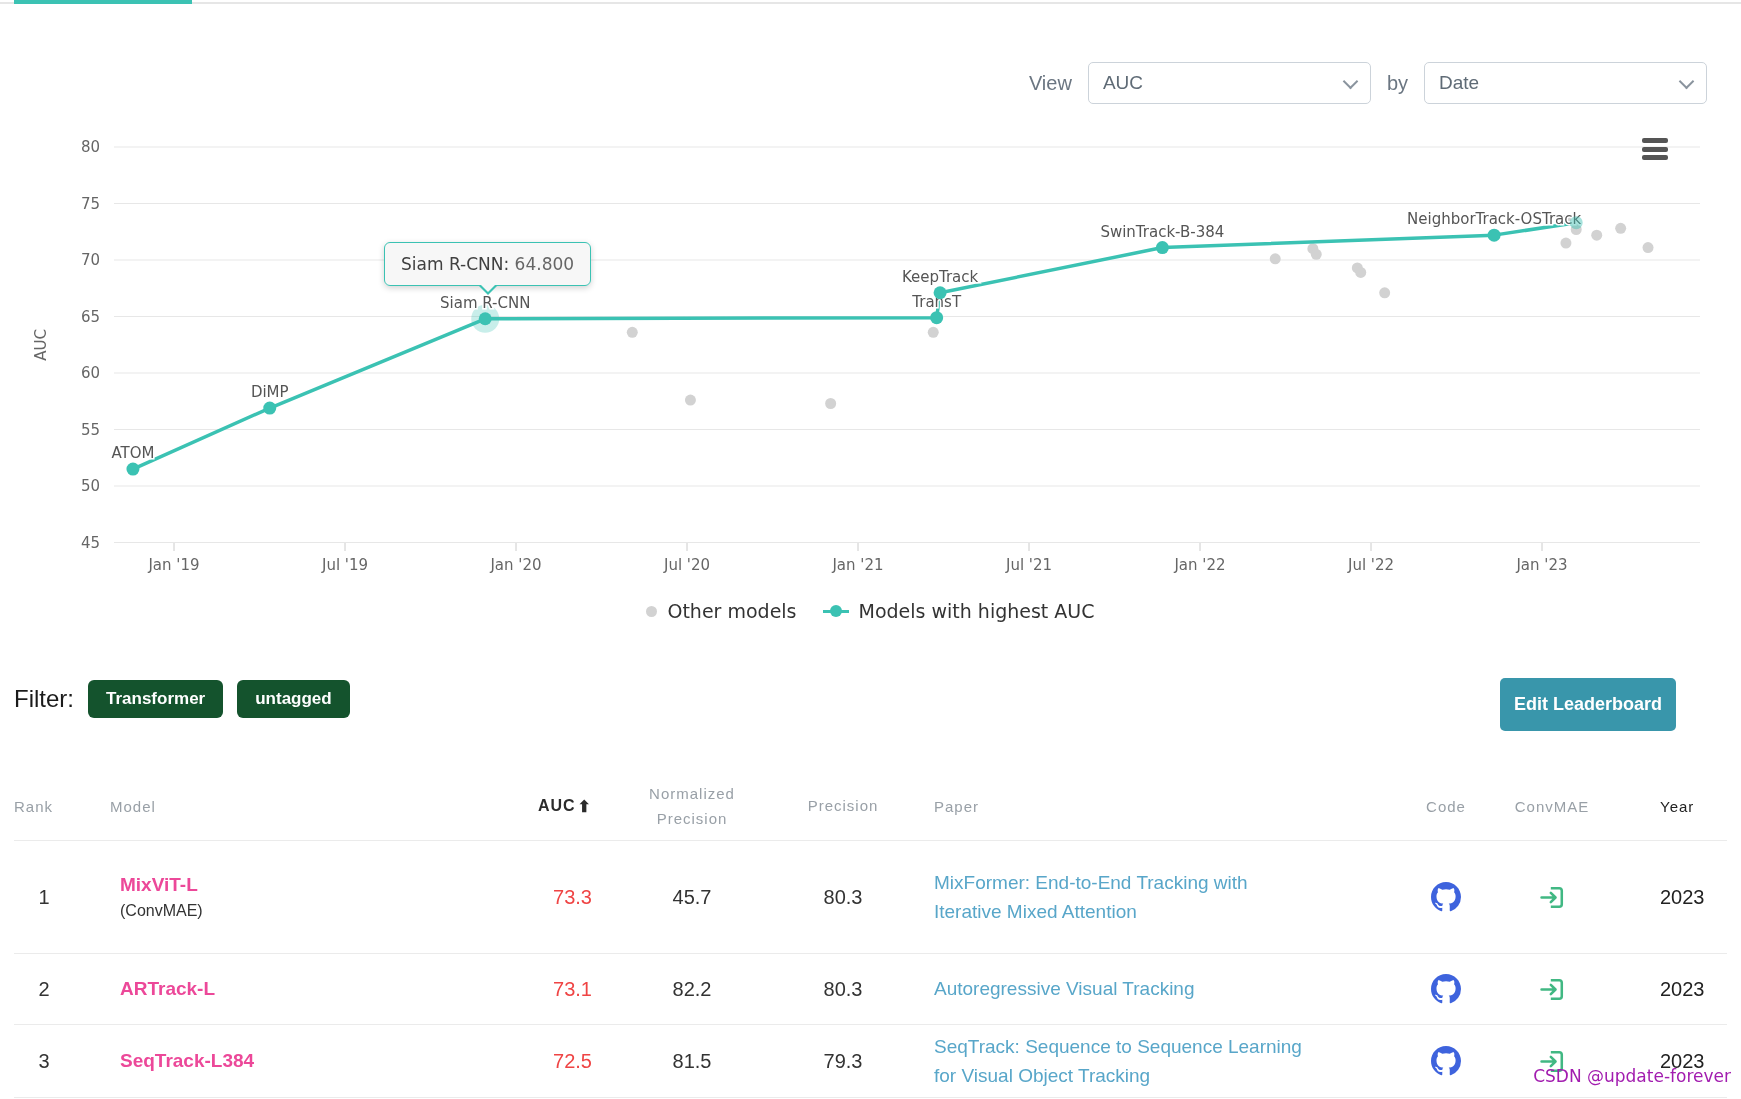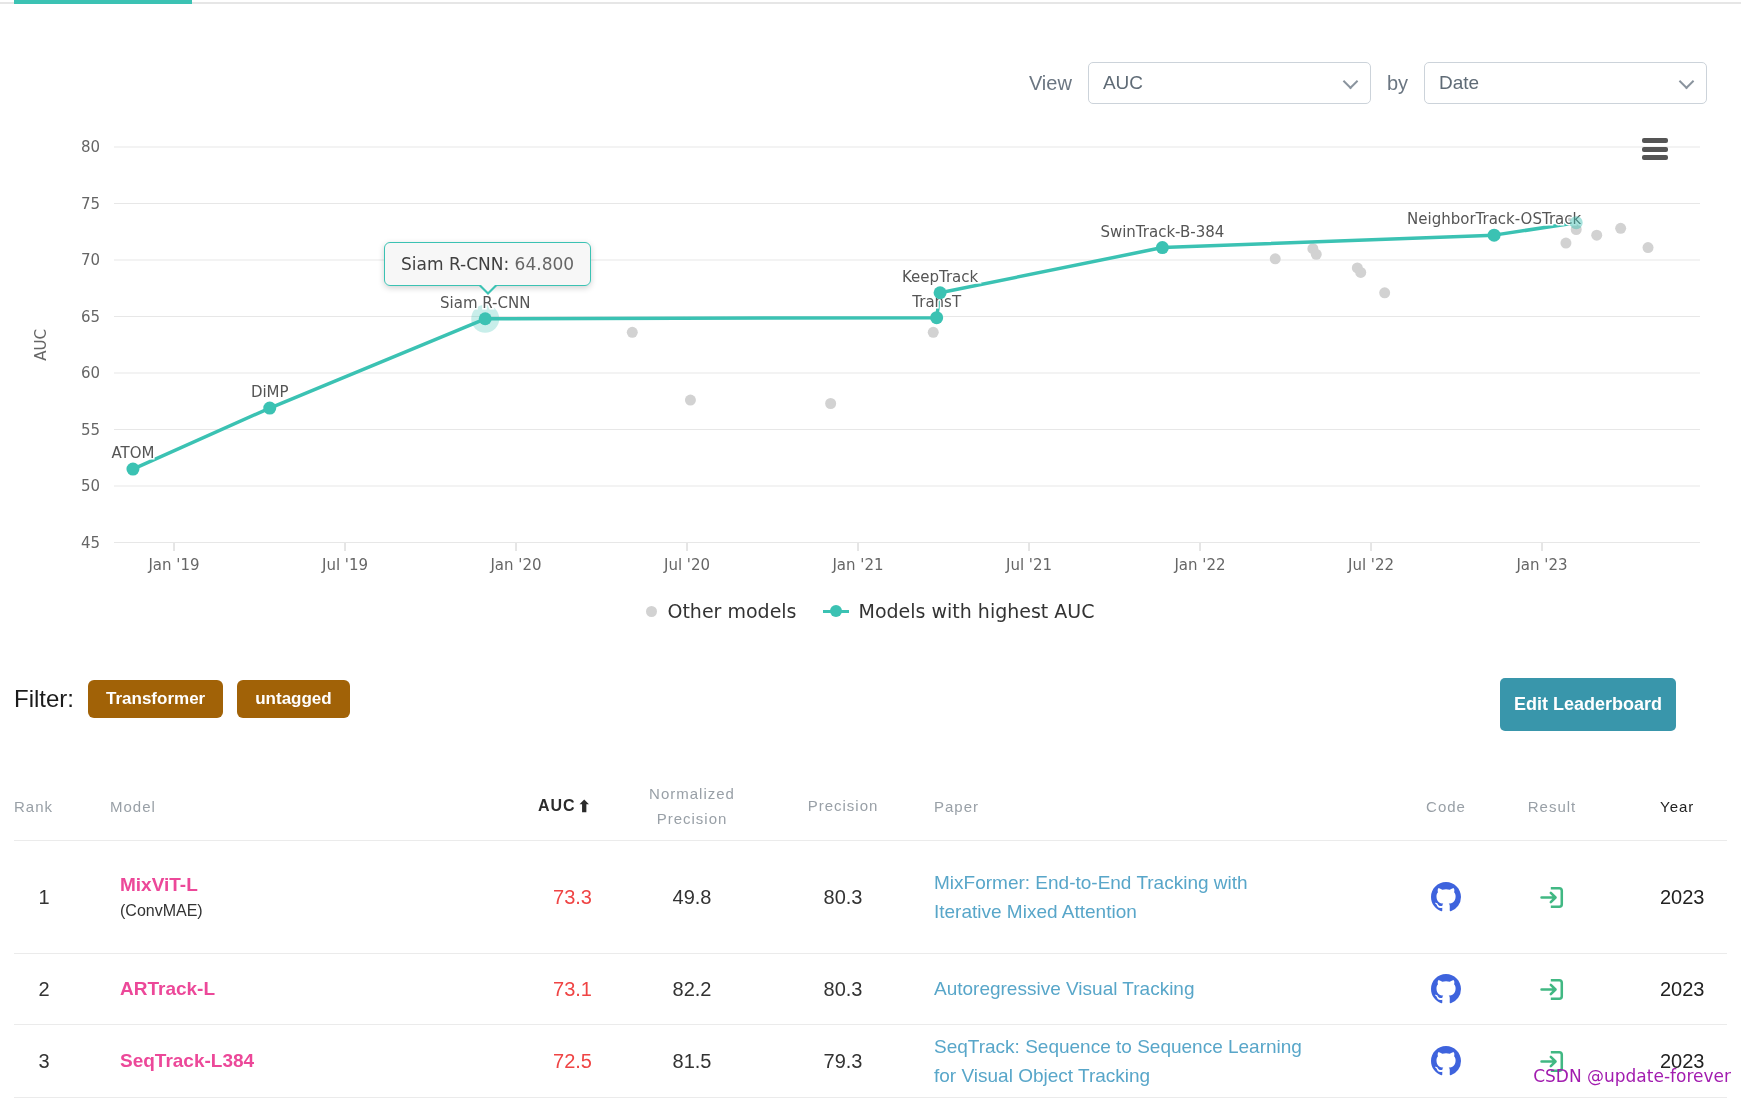--- a/index.html
+++ b/index.html
@@ -35,21 +35,21 @@
   .legend{position:absolute;top:600px;left:0;width:100%;display:flex;justify-content:center;
           align-items:center;gap:26px;font-family:"DejaVu Sans",sans-serif;font-size:19px;color:#333;}
   .legend-item{display:flex;align-items:center;gap:10px;cursor:pointer;}
   .legend-dot{width:11px;height:11px;border-radius:50%;background:#d2d2d2;}
   .legend-linedot{position:relative;width:26px;height:14px;}
   .legend-linedot::before{content:"";position:absolute;left:0;top:6px;width:26px;height:3px;background:#3bc2b3;}
   .legend-linedot::after{content:"";position:absolute;left:7px;top:1px;width:12px;height:12px;border-radius:50%;background:#3bc2b3;}
   
   .filter-row{position:absolute;top:680px;left:14px;display:flex;align-items:center;gap:14px;}
   .filter-label{font-size:24px;color:#1b1b1b;}
-  .pill{background:#a16207;color:#fff;font-weight:bold;font-size:17px;border:none;
+  .pill{background:#14532d;color:#fff;font-weight:bold;font-size:17px;border:none;
         border-radius:6px;padding:9px 18px;cursor:pointer;}
   .edit-btn{position:absolute;top:678px;left:1500px;width:176px;height:53px;background:#3996ab;
             color:#fff;font-weight:bold;font-size:18px;border:none;border-radius:5px;cursor:pointer;
             font-family:"Liberation Sans",sans-serif;}
   
   .table{position:absolute;top:772px;left:14px;width:1713px;}
   .trow{display:grid;grid-template-columns:60px 370px 110px 120px 130px 446px 80px 80px 110px 1fr;
         align-items:center;border-bottom:1px solid #ebebeb;gap:26px;}
   .thead{height:68px;color:#99a0a7;font-size:15px;letter-spacing:1px;}
   .thead .cell{display:flex;align-items:center;}
@@ -198,41 +198,41 @@
       <div class="cell">Rank</div>
       <div class="cell" style="padding-left:10px">Model</div>
       <div class="cell hd-auc">
         <span>AUC</span>
           <span>⬆</span>
       </div>
       <div class="cell hd-center">Normalized Precision</div>
       <div class="cell hd-center">Precision</div>
       <div class="cell">Paper</div>
       <div class="cell" style="justify-content:center">Code</div>
-      <div class="cell" style="justify-content:center">Result</div>
+      <div class="cell" style="justify-content:center">ConvMAE</div>
       <div class="cell cell-year" style="font-size:15px">Year</div>
       <div class="cell cell-tags hd-tags">
         <span>Tags</span>
         <span class="icon-btn">
           <svg width="18" height="18" viewBox="0 0 16 16" fill="none">
             <path d="M13.8 6.5v6.2a1.6 1.6 0 0 1-1.6 1.6H3.6A1.6 1.6 0 0 1 2 12.7V4.3a1.6 1.6 0 0 1 1.6-1.6h6.2" stroke="#8d959c" stroke-width="1.4"></path>
             <path d="M12.3 1.6l2.1 2.1L8.3 9.8l-2.7.6.6-2.7z" fill="#8d959c"></path>
           </svg>
         </span>
       </div>
     </div>
 
     <div class="trow r1">
       <div class="cell-rank">1</div>
       <div class="cell-model">
         <div class="model-name">MixViT-L</div>
         <div class="model-sub">(ConvMAE)</div>
       </div>
       <div class="cell-num">73.3</div>
-      <div class="cell-cnum">49.8</div>
+      <div class="cell-cnum">45.7</div>
       <div class="cell-cnum">80.3</div>
       <div class="cell-paper">
           <a href="#">MixFormer: End-to-End Tracking with Iterative Mixed Attention</a>
         </div>
       <div class="cell-icon">
           <button class="icon-btn">
         <svg width="30" height="30" viewBox="0 0 16 16">
               <path fill-rule="evenodd" fill="#3e63dd" d="M8 0C3.58 0 0 3.58 0 8c0 3.54 2.29 6.53 5.47 7.59.4.07.55-.17.55-.38 0-.19-.01-.82-.01-1.49-2.01.37-2.53-.49-2.69-.94-.09-.23-.48-.94-.82-1.13-.28-.15-.68-.52-.01-.53.63-.01 1.08.58 1.23.82.72 1.21 1.87.87 2.33.66.07-.52.28-.87.51-1.07-1.78-.2-3.64-.89-3.64-3.95 0-.87.31-1.59.82-2.15-.08-.2-.36-1.02.08-2.12 0 0 .67-.21 2.2.82.64-.18 1.32-.27 2-.27s1.36.09 2 .27c1.53-1.04 2.2-.82 2.2-.82.44 1.1.16 1.92.08 2.12.51.56.82 1.27.82 2.15 0 3.07-1.87 3.75-3.65 3.95.29.25.54.73.54 1.48 0 1.07-.01 1.93-.01 2.2 0 .21.15.46.55.38A8.01 8.01 0 0 0 16 8c0-4.42-3.58-8-8-8z"></path>
             </svg>
       </button>

